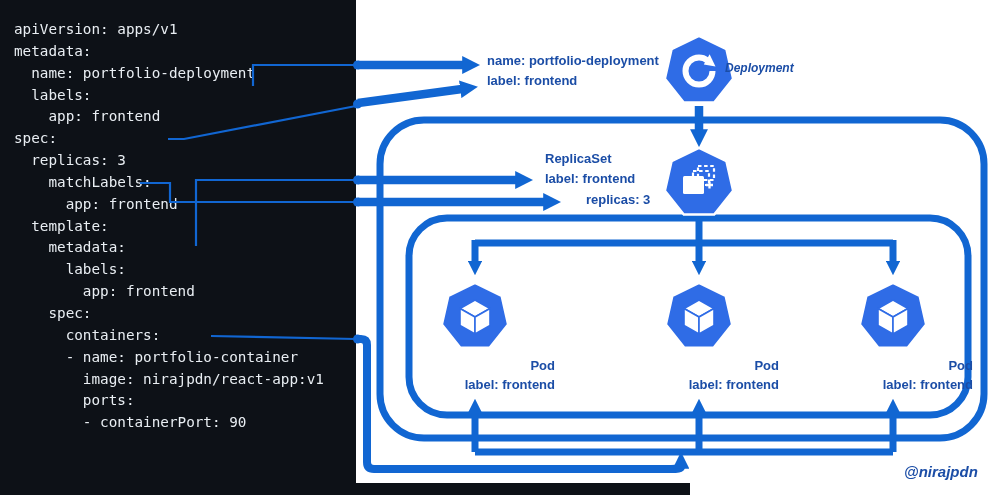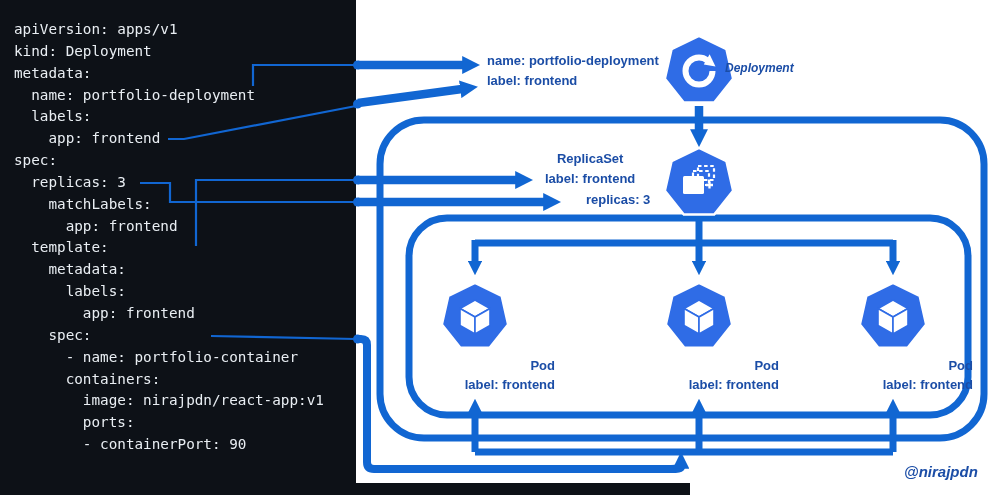--- a/index.html
+++ b/index.html
@@ -11,50 +11,49 @@
   .code-panel .cl{white-space:pre;font-family:"DejaVu Sans Mono","Liberation Mono",monospace;
                   font-size:14.3px;line-height:21.85px;color:#e9eef3;}
   .bottom-strip{position:absolute;left:356px;top:483px;width:334px;height:12px;background:#0d1117;}
   
   .wires{position:absolute;left:0;top:0;width:1000px;height:495px;}
   
   .blue{position:absolute;color:#1b4da6;font-weight:bold;}
   .fig-title{left:374px;top:5px;font-size:17.5px;letter-spacing:.2px;}
   .annot{font-size:13px;line-height:20px;}
   .annot-a{left:487px;top:51px;}
-  .annot-b{left:545px;top:149px;text-align:center;}
+  .annot-b{left:545px;top:149px;}
   .replicas-lbl{left:586px;top:192px;font-size:13px;}
   .deploy-lbl{left:725px;top:61px;font-size:12px;font-style:italic;}
   .pod-lbl{top:356px;width:160px;text-align:right;font-size:13px;line-height:19px;}
   .pod-lbl.p1{left:395px;} .pod-lbl.p2{left:619px;} .pod-lbl.p3{left:813px;}
   .watermark{left:904px;top:463px;font-size:15px;font-style:italic;}
 </style>
 </head>
 <body>
 
 <div class="stage">
 
   <div class="code-panel">
     <div class="cl">apiVersion: apps/v1</div>
-    <div class="cl">kind: Deployment</div>
     <div class="cl">metadata:</div>
     <div class="cl">  name: portfolio-deployment</div>
     <div class="cl">  labels:</div>
     <div class="cl">    app: frontend</div>
     <div class="cl">spec:</div>
     <div class="cl">  replicas: 3</div>
     <div class="cl">    matchLabels:</div>
     <div class="cl">      app: frontend</div>
     <div class="cl">  template:</div>
     <div class="cl">    metadata:</div>
     <div class="cl">      labels:</div>
     <div class="cl">        app: frontend</div>
     <div class="cl">    spec:</div>
+    <div class="cl">      containers:</div>
     <div class="cl">      - name: portfolio-container</div>
-    <div class="cl">      containers:</div>
     <div class="cl">        image: nirajpdn/react-app:v1</div>
     <div class="cl">        ports:</div>
     <div class="cl">        - containerPort: 90</div>
   </div>
   <div class="bottom-strip"></div>
 
   <svg class="wires" viewBox="0 0 1000 495">
     <defs>
       <marker id="ah" viewBox="0 0 10 10" refX="1" refY="5" markerWidth="2.1" markerHeight="2.1" orient="auto">
         <path d="M0,0 L10,5 L0,10 Z" fill="#1166d2"></path>

